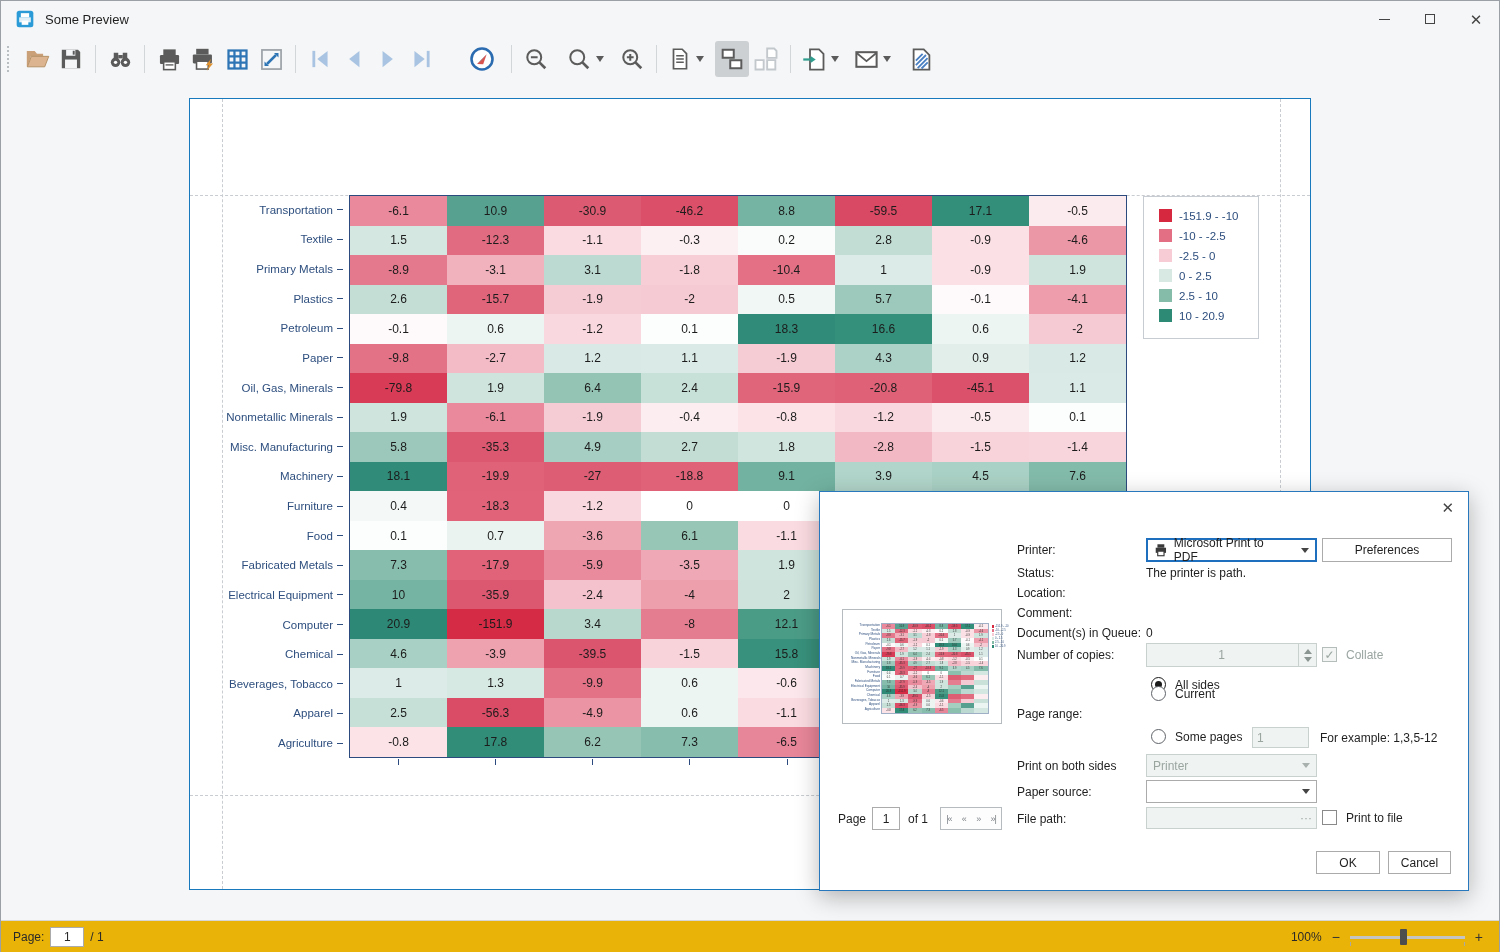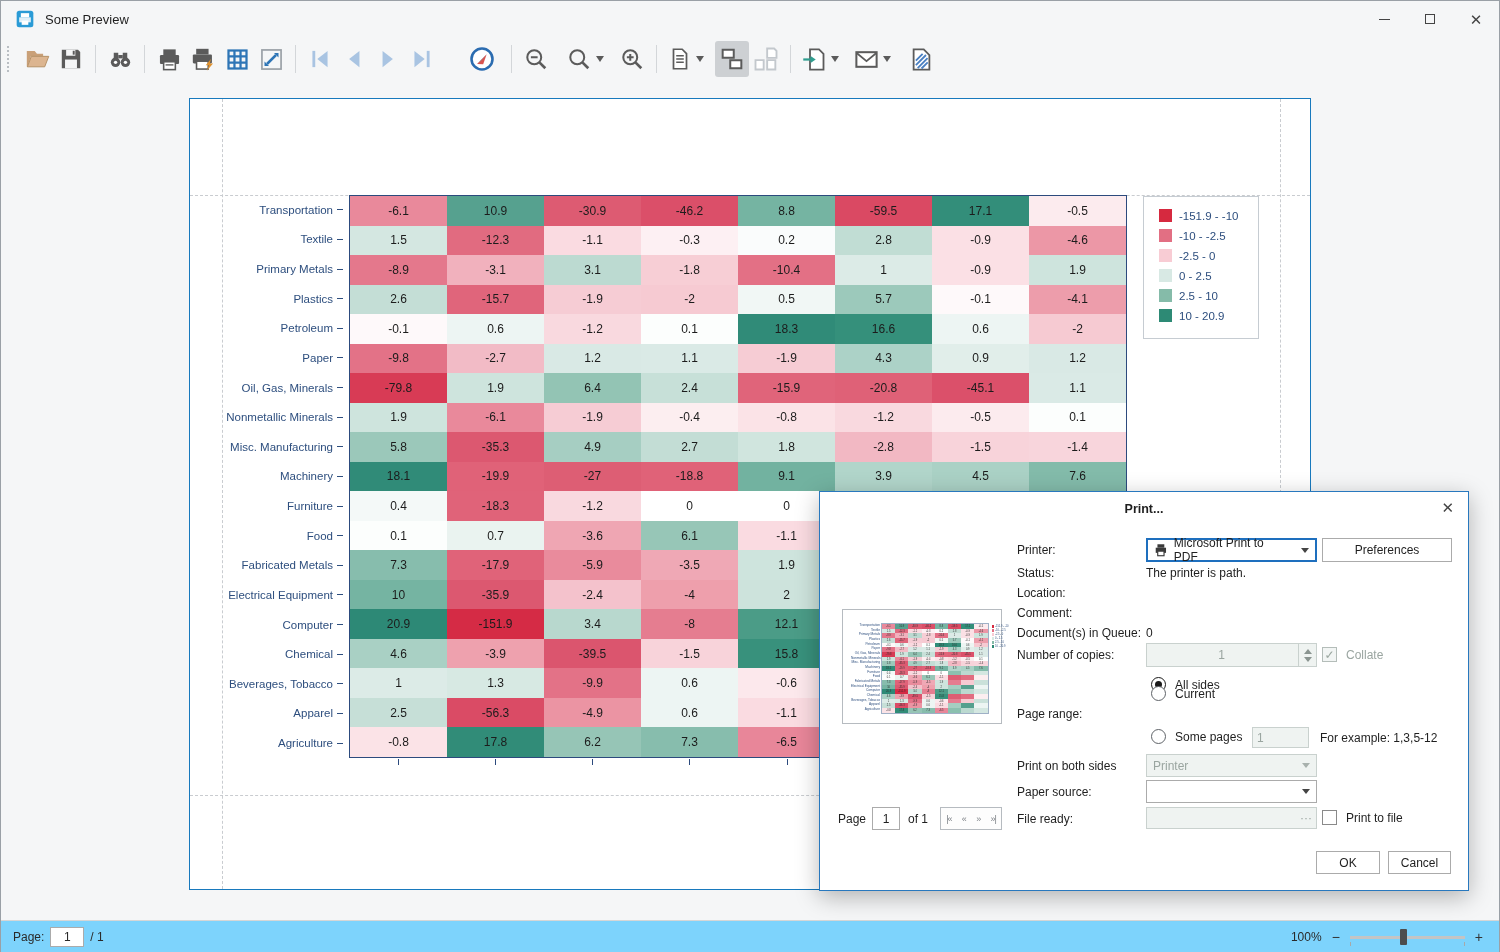--- a/index.html
+++ b/index.html
@@ -82,21 +82,21 @@
   .mini-cell { font-size:2.6px; color:#333; display:flex; align-items:center; justify-content:center; overflow:hidden; }
   .mini-legend { margin-left:3px; padding-top:2px; }
   .mini-li { display:flex; align-items:center; gap:1px; margin-bottom:1px; }
   .mini-sw { width:2.6px; height:2.6px; }
   .mini-lt { font-size:2.6px; color:#2d4e7e; white-space:nowrap; }
   .navgrp { position:absolute; left:120px; top:315px; width:62px; height:23px; border:1px solid #b6bbc0; background:#fdfdfd;
             display:flex; align-items:center; justify-content:space-around; color:#7a7f84; font-size:9px; }
   .navgrp span { letter-spacing:-1px; }
 
   
-  .statusbar { position:absolute; left:0; top:919px; width:100%; height:33px; background:#7dd3fc; border-top:1px solid #d6d6d6;
+  .statusbar { position:absolute; left:0; top:919px; width:100%; height:33px; background:#eab308; border-top:1px solid #d6d6d6;
                display:flex; align-items:center; font-size:12px; color:#2a2a2a; }
   .sb-page { display:flex; align-items:center; gap:6px; margin-left:12px; }
   .sb-input { width:34px; height:20px; border:1px solid #ababab; background:#fff; text-align:center; font-size:12px; display:flex; align-items:center; justify-content:center; }
   .sb-zoom { position:absolute; right:16px; display:flex; align-items:center; gap:10px; }
   .sb-track { position:relative; width:115px; height:3px; background:#c4c4c4; }
   .sb-thumb { position:absolute; left:50px; top:-7px; width:7px; height:16px; background:#4d4d4d; border-radius:1px; }
   .sb-tick { position:absolute; top:6px; width:1px; height:4px; background:#a8a8a8; }
   .sb-sign { font-size:14px; color:#333; }
 </style>
 </head>
@@ -561,21 +561,20 @@
           <span class="legend-lbl">2.5 - 10</span>
         </div>
         <div class="legend-item">
           <span class="legend-sw" style="background: rgb(45, 138, 117);"></span>
           <span class="legend-lbl">10 - 20.9</span>
         </div>
       </div>
   </div>
 
   <div class="dialog">
-    <div class="dlg-title">Print...</div>
     <div class="dlg-close"><span>✕</span></div>
 
     <div class="thumb">
       <div class="mini-labels" id="mini-labels">
           <div class="mini-lrow">Transportation</div>
           <div class="mini-lrow">Textile</div>
           <div class="mini-lrow">Primary Metals</div>
           <div class="mini-lrow">Plastics</div>
           <div class="mini-lrow">Petroleum</div>
           <div class="mini-lrow">Paper</div>
@@ -834,21 +833,21 @@
       <span class="spacer"></span>
       <span class="combo-caret"></span>
     </div>
 
     <div class="dlg-lbl" style="top:293px">Paper source:</div>
     <div class="combo" style="top:288px; height:23px">
       <span class="spacer"></span>
       <span class="combo-caret"></span>
     </div>
 
-    <div class="dlg-lbl" style="top:320px">File ready:</div>
+    <div class="dlg-lbl" style="top:320px">File path:</div>
     <div class="dis-input" style="left:326px; top:315px; width:171px; height:22px">
       <span style="margin-left:auto">···</span>
     </div>
     <div class="radio-row" style="left:502px; top:318px">
       <span class="check"></span>
       <span>Print to file</span>
     </div>
 
     <div class="dlg-val" style="left:18px; top:320px">Page</div>
     <div class="btn" style="left:52px; top:315px; width:28px; height:23px">

